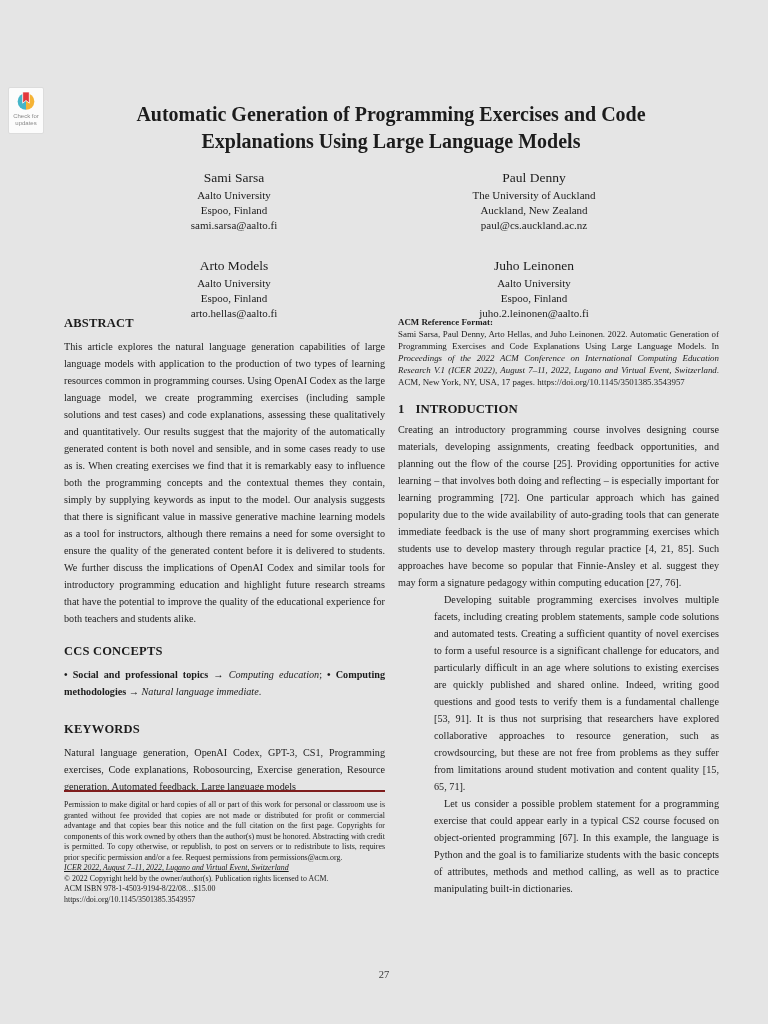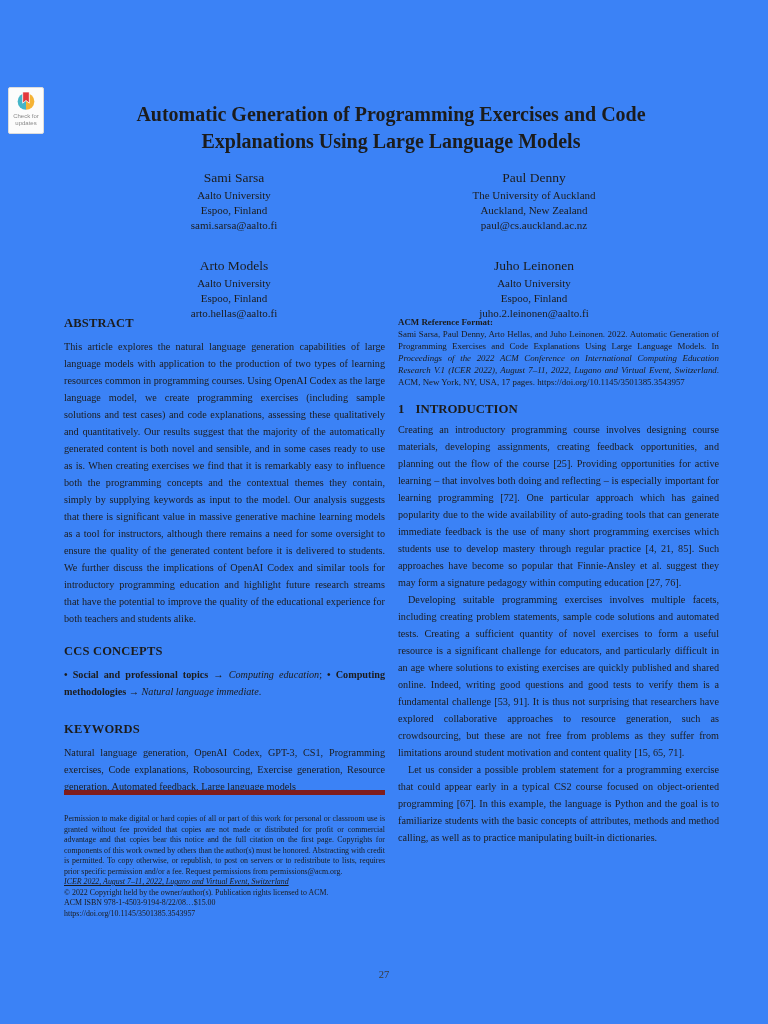--- a/index.html
+++ b/index.html
@@ -1,20 +1,20 @@
 <!DOCTYPE html>
 <html lang="en"><head>
 <meta charset="utf-8">
 <style>
   html, body { margin: 0; padding: 0; background: #ffffff; }
   .page {
     position: relative;
     width: 768px;
     height: 1024px;
-    background: #3b82f6;
+    background: #e5e5e5;
     color: #1c1c1c;
     font-family: "Liberation Serif", "DejaVu Serif", serif;
     overflow: hidden;
   }
 
   
   .crossmark {
     position: absolute;
     left: 8px; top: 87px;
     width: 36px; height: 47px;
@@ -75,41 +75,41 @@
     text-align: justify;
     margin: 0;
   }
   .body-text + .body-text { margin-top: 0; }
   .indent { text-indent: 10px; }
 
   
   .footnote {
     position: absolute;
     left: 64px; top: 790px; width: 321px;
-    border-top: 5px solid #7f1d1d;
-    padding-top: 19px;
+    border-top: 2px solid #7f1d1d;
+    padding-top: 8px;
     font-size: 7.9px; line-height: 10.5px;
   }
   .footnote .perm { text-align: justify; margin: 0; }
   .footnote .fn-line { display: block; }
   .footnote .italic { font-style: italic; text-decoration: underline; }
 
   
   .acm-ref { font-size: 8.9px; line-height: 12.1px; }
   .acm-ref .ref-head { font-weight: bold; margin: 0; }
   .acm-ref .ref-body { margin: 0; text-align: justify; }
 
   
   .intro-heading {
     font-size: 12.8px; font-weight: bold;
     margin: 13px 0 4px 0;
   }
   .intro-heading .sec-num { margin-right: 11px; }
   .intro p { margin: 0; }
-  .intro p + p { margin-top: 0; }
+  .intro p + p { margin-top: 0; margin-left: 36px; }
 
   
   .page-number {
     position: absolute;
     top: 969px; left: 0; width: 100%;
     text-align: center;
     font-size: 10.5px; color: #3a3a3a;
   }
 </style>
 </head>

